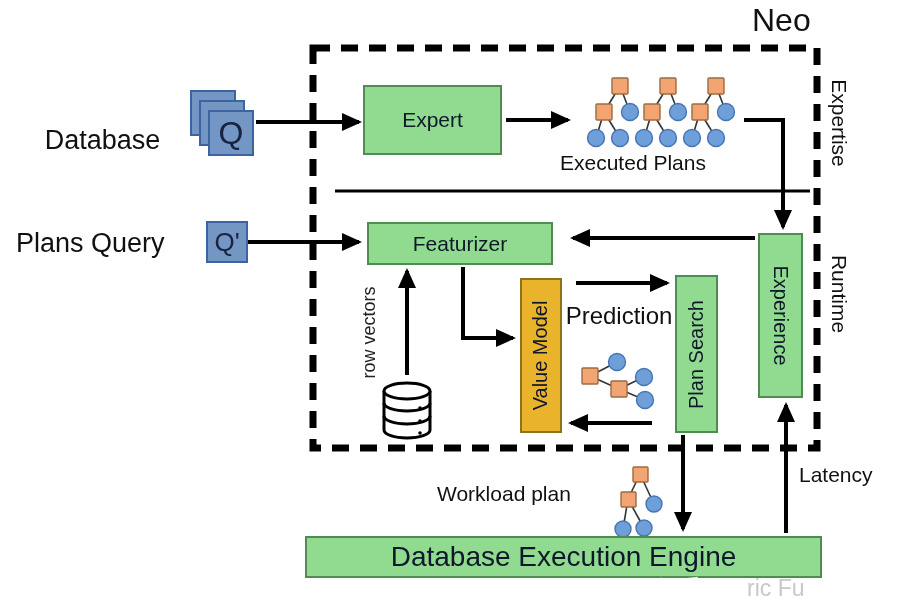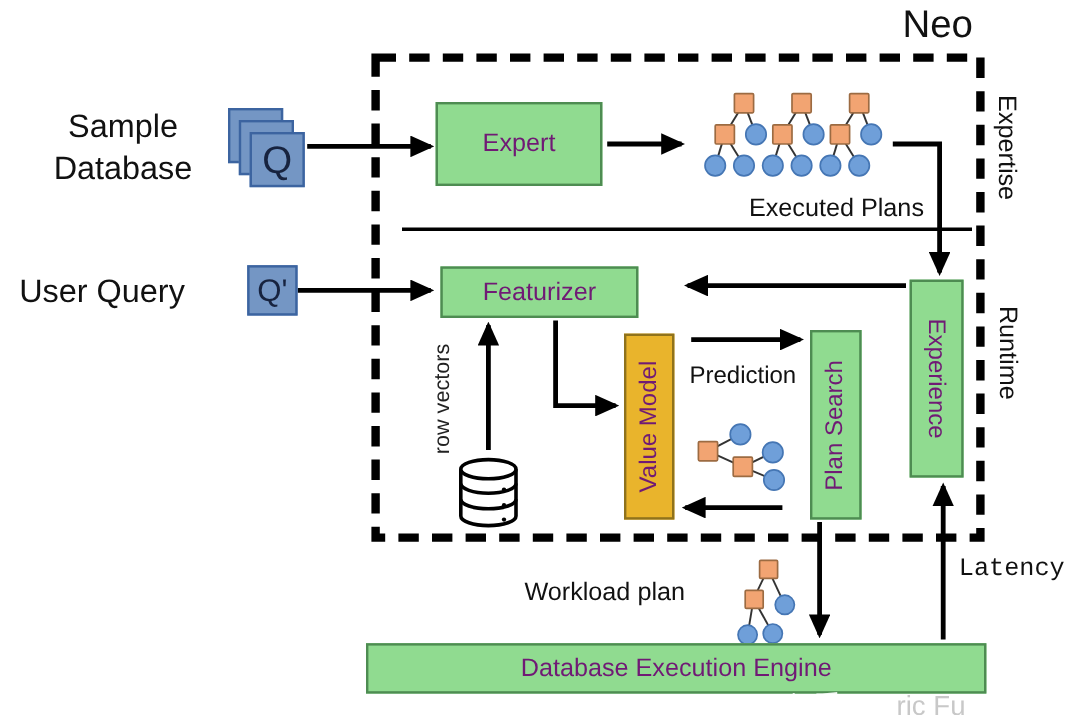--- a/index.html
+++ b/index.html
@@ -11,21 +11,21 @@
     --arrow-black:#000000; --watermark-gray:#c8c8c8;
   }
   *{margin:0;padding:0;box-sizing:border-box;}
   body{font-family:"Liberation Sans","DejaVu Sans",sans-serif;background:#fff;}
   .canvas{position:relative;width:902px;height:596px;background:#fff;overflow:hidden;}
   .layer{position:absolute;left:0;top:0;width:902px;height:596px;}
   svg.layer{pointer-events:none;}
   .lbl{position:absolute;color:#111;white-space:nowrap;}
   .ctr{display:flex;align-items:center;justify-content:center;}
   .box{position:absolute;background:var(--box-green);border:2px solid var(--box-green-border);
-       display:flex;align-items:center;justify-content:center;color:#701a75;}
+       display:flex;align-items:center;justify-content:center;color:#0f172a;}
   .gold{background:var(--value-model-gold);border-color:var(--value-model-gold-border);}
   .rot-up{transform:rotate(-90deg);white-space:nowrap;}
   .rot-down{transform:rotate(90deg);white-space:nowrap;}
   .qsq{position:absolute;width:46px;height:46px;background:var(--query-blue);
        border:2px solid var(--query-blue-border);display:flex;align-items:center;justify-content:center;
        color:#17233f;font-size:32px;}
   .tree-edge{stroke:#333;stroke-width:1.6;}
   .tree-sq{fill:var(--tree-square-orange);stroke:var(--tree-square-border);stroke-width:1.4;}
   .tree-ci{fill:var(--tree-circle-blue);stroke:var(--tree-circle-border);stroke-width:1.4;}
   .arrow{stroke:var(--arrow-black);stroke-width:4;fill:none;}
@@ -126,70 +126,70 @@
       <ellipse class="cyl" cx="407" cy="391" rx="23" ry="8"></ellipse>
       <circle cx="420" cy="408" r="1.8" fill="#000"></circle>
       <circle cx="420" cy="421" r="1.8" fill="#000"></circle>
       <circle cx="420" cy="433" r="1.8" fill="#000"></circle>
     </g>
   </svg>
 
   <div class="lbl" style="left:752px;top:2px;font-size:32px;">Neo</div>
 
   <div class="lbl" style="left:20px;top:88px;width:165px;text-align:center;font-size:27px;line-height:35px;">
-    <span>Sample</span><br>
+    <br>
     <span>Database</span>
   </div>
 
   <div class="qsq" style="left:190px;top:90px;"></div>
   <div class="qsq" style="left:199px;top:100px;"></div>
   <div class="qsq" style="left:208px;top:110px;">
     <span>Q</span>
   </div>
 
-  <div class="lbl" style="left:16px;top:228px;font-size:27px;">User Query</div>
+  <div class="lbl" style="left:16px;top:228px;font-size:27px;">Plans Query</div>
   <div class="qsq" style="left:206px;top:221px;width:42px;height:42px;font-size:26px;">
     <span>Q'</span>
   </div>
 
   <div class="box" style="left:363px;top:85px;width:139px;height:70px;font-size:21px;line-height:26px;text-align:center;flex-direction:column;">
     <span>Expert</span>
   </div>
 
-  <div class="box" style="left:367px;top:222px;width:165px;height:43px;font-size:21px;">
+  <div class="box" style="left:367px;top:222px;width:186px;height:43px;font-size:21px;">
     <span>Featurizer</span>
   </div>
 
   <div class="box gold" style="left:520px;top:278px;width:42px;height:155px;font-size:20px;">
     <span class="rot-up">Value Model</span>
   </div>
 
   <div class="box" style="left:675px;top:275px;width:43px;height:158px;font-size:20px;">
     <span class="rot-up">Plan Search</span>
   </div>
 
   <div class="box" style="left:758px;top:233px;width:45px;height:165px;font-size:20px;">
     <span class="rot-down">Experience</span>
   </div>
 
-  <div class="box" style="left:305px;top:536px;width:517px;height:42px;font-size:21px;">
+  <div class="box" style="left:305px;top:536px;width:517px;height:42px;font-size:28px;">
     <span>Database Execution Engine</span>
   </div>
 
-  <div class="lbl" style="left:560px;top:162px;width:210px;text-align:right;font-size:21px;">Executed Plans</div>
+  <div class="lbl" style="left:560px;top:151px;width:210px;text-align:left;font-size:21px;">Executed Plans</div>
 
   <div class="lbl ctr" style="left:350px;top:278px;width:38px;height:108px;font-size:18px;color:#222;">
     <span class="rot-up">row vectors</span>
   </div>
 
-  <div class="lbl" style="left:564px;top:302px;width:110px;text-align:center;font-size:20px;">Prediction</div>
+  <div class="lbl" style="left:564px;top:302px;width:110px;text-align:center;font-size:24px;">Prediction</div>
 
   <div class="lbl" style="left:437px;top:482px;font-size:21px;">Workload plan</div>
 
-  <div class="lbl" style="left:799px;top:463px;font-size:21px;font-family:Liberation Mono, monospace;">Latency</div>
+  <div class="lbl" style="left:799px;top:463px;font-size:21px;">Latency</div>
 
   <div class="lbl ctr" style="left:820px;top:60px;width:38px;height:125px;font-size:21px;">
     <span class="rot-down">Expertise</span>
   </div>
 
   <div class="lbl ctr" style="left:820px;top:238px;width:38px;height:112px;font-size:21px;">
     <span class="rot-down">Runtime</span>
   </div>
 
   <div class="lbl" style="left:656px;top:543px;font-size:23px;margin-top:30px;">

